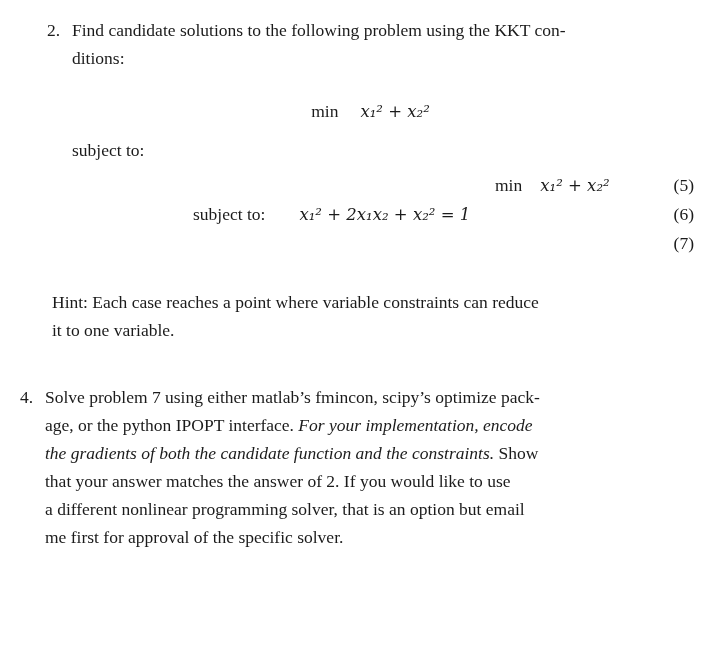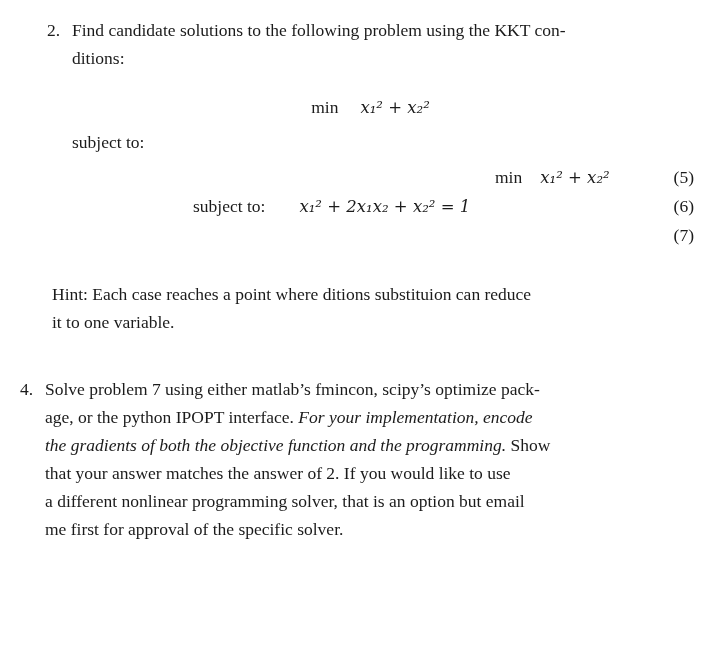--- a/index.html
+++ b/index.html
@@ -31,21 +31,21 @@
     font-family: "DejaVu Serif", serif;
     font-style: italic;
     font-size: 16.5px;
     white-space: nowrap;
   }
   .roman { font-style: normal; font-family: "Liberation Serif", serif; }
 
   .display-math {
     text-align: center;
     margin-top: 23px;
-    line-height: 24px;
+    line-height: 32px;
   }
   .display-math .roman { margin-right: 22px; }
 
   .subject-to { margin: 8px 0 0 25px; }
 
   .equations { margin-top: 7px; }
   .eq-row {
     display: flex;
     align-items: baseline;
     line-height: 29px;
@@ -101,33 +101,33 @@
         <span class="eq-tag">(6)</span>
       </div>
 
       <div class="eq-row eq-row-7">
 
         <span class="eq-tag">(7)</span>
       </div>
 
     </div>
 
-    <p class="hint prewrap">Hint: Each case reaches a point where ditions substituion can reduce
+    <p class="hint prewrap">Hint: Each case reaches a point where variable constraints can reduce
 it to one variable.</p>
 
   </section>
 
   <section class="problem-4">
     <div class="item">
       <span class="item-number">4.</span>
       <div class="item-body">
 
         <p class="prewrap"><span>Solve problem 7 using either matlab’s fmincon, scipy’s optimize pack-
 age, or the python IPOPT interface. </span><span class="italic">For your implementation, encode
-the gradients of both the objective function and the programming.</span><span> Show
+the gradients of both the candidate function and the constraints.</span><span> Show
 that your answer matches the answer of 2. If you would like to use
 a different nonlinear programming solver, that is an option but email
 me first for approval of the specific solver.</span></p>
 
 
       </div>
     </div>
   </section>
 
 </div>

